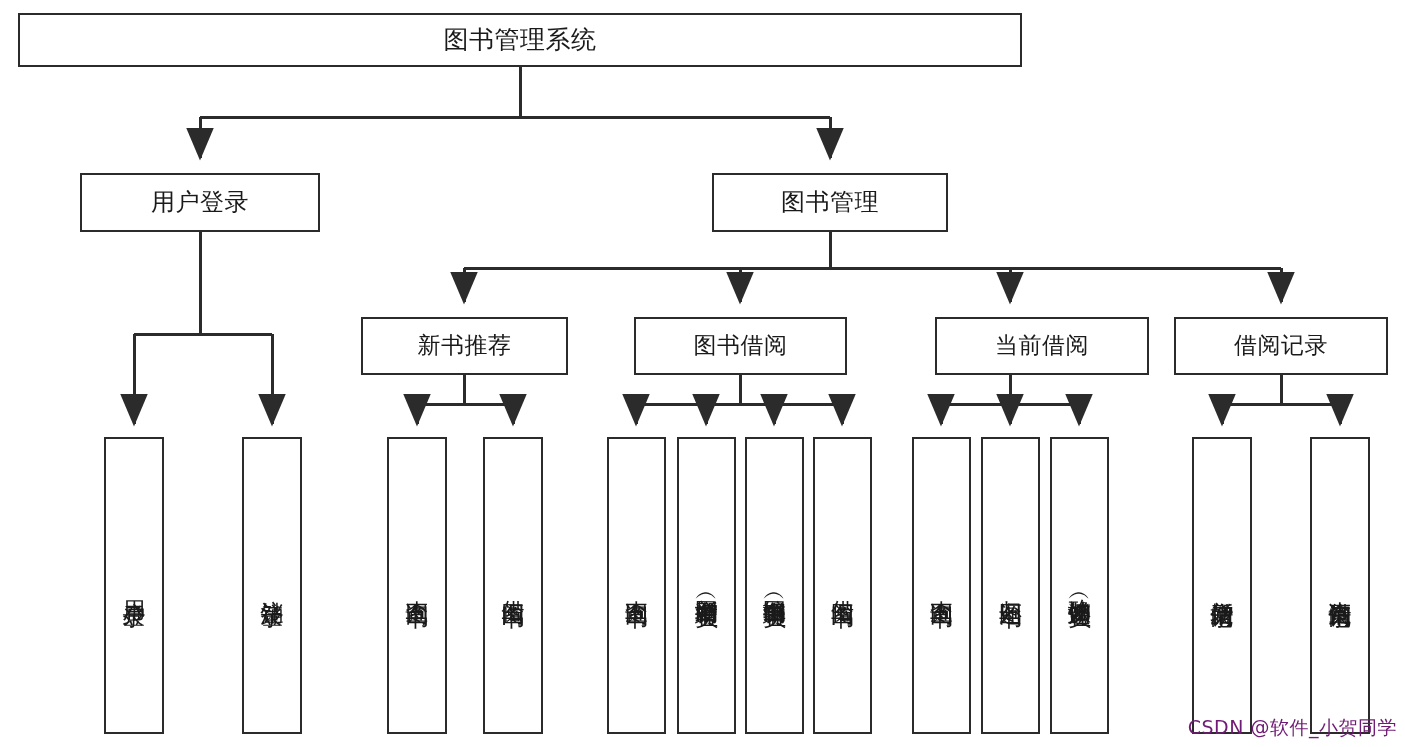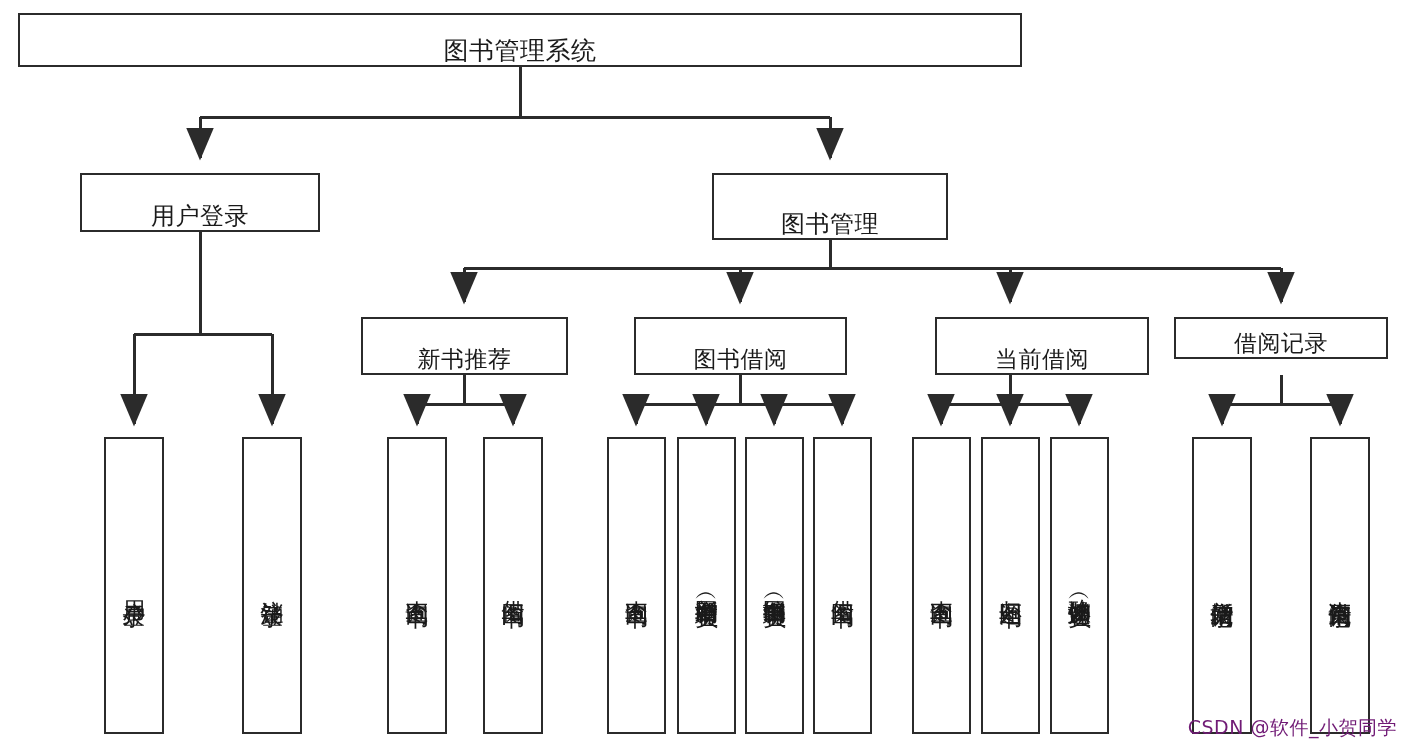--- a/index.html
+++ b/index.html
@@ -25,21 +25,21 @@
     width: 1405px;
     height: 747px;
     pointer-events: none;
   }
   .node {
     position: absolute;
     box-sizing: border-box;
     background: #ffffff;
     border: 2px solid #2b2b2b;
     display: flex;
-    align-items: flex-end;
+    align-items: center;
     justify-content: center;
     z-index: 2;
   }
   .node-label {
     color: #1a1a1a;
     line-height: 1.18;
     text-align: center;
     letter-spacing: 0.5px;
     white-space: nowrap;
   }
@@ -137,34 +137,34 @@
     </g>
   </svg>
 
   <div class="node node-root" style="left:18px; top:13px; width:1004px; height:54px;">
     <span class="node-label">图书管理系统</span>
   </div>
 
   <div class="node node-level2" style="left:80px; top:173px; width:240px; height:59px;">
     <span class="node-label">用户登录</span>
   </div>
-  <div class="node node-level2" style="left:712px; top:173px; width:236px; height:67px;">
+  <div class="node node-level2" style="left:712px; top:173px; width:236px; height:59px;">
     <span class="node-label">图书管理</span>
   </div>
 
   <div class="node node-level3" style="left:634px; top:317px; width:213px; height:58px;">
     <span class="node-label">图书借阅</span>
   </div>
   <div class="node node-level3" style="left:361px; top:317px; width:207px; height:58px;">
     <span class="node-label">新书推荐</span>
   </div>
   <div class="node node-level3" style="left:903px; top:317px; width:214px; height:58px;margin-left:32px;">
     <span class="node-label">当前借阅</span>
   </div>
-  <div class="node node-level3" style="left:1174px; top:317px; width:214px; height:42px;">
+  <div class="node node-level3" style="left:1174px; top:317px; width:214px; height:58px;">
     <span class="node-label">借阅记录</span>
   </div>
 
   <div class="node node-leaf" style="left:104px; top:437px; width:60px; height:297px;">
     <span class="node-label">用户登录</span>
   </div>
   <div class="node node-leaf" style="left:242px; top:437px; width:60px; height:297px;">
     <span class="node-label">注销登录</span>
   </div>
 

